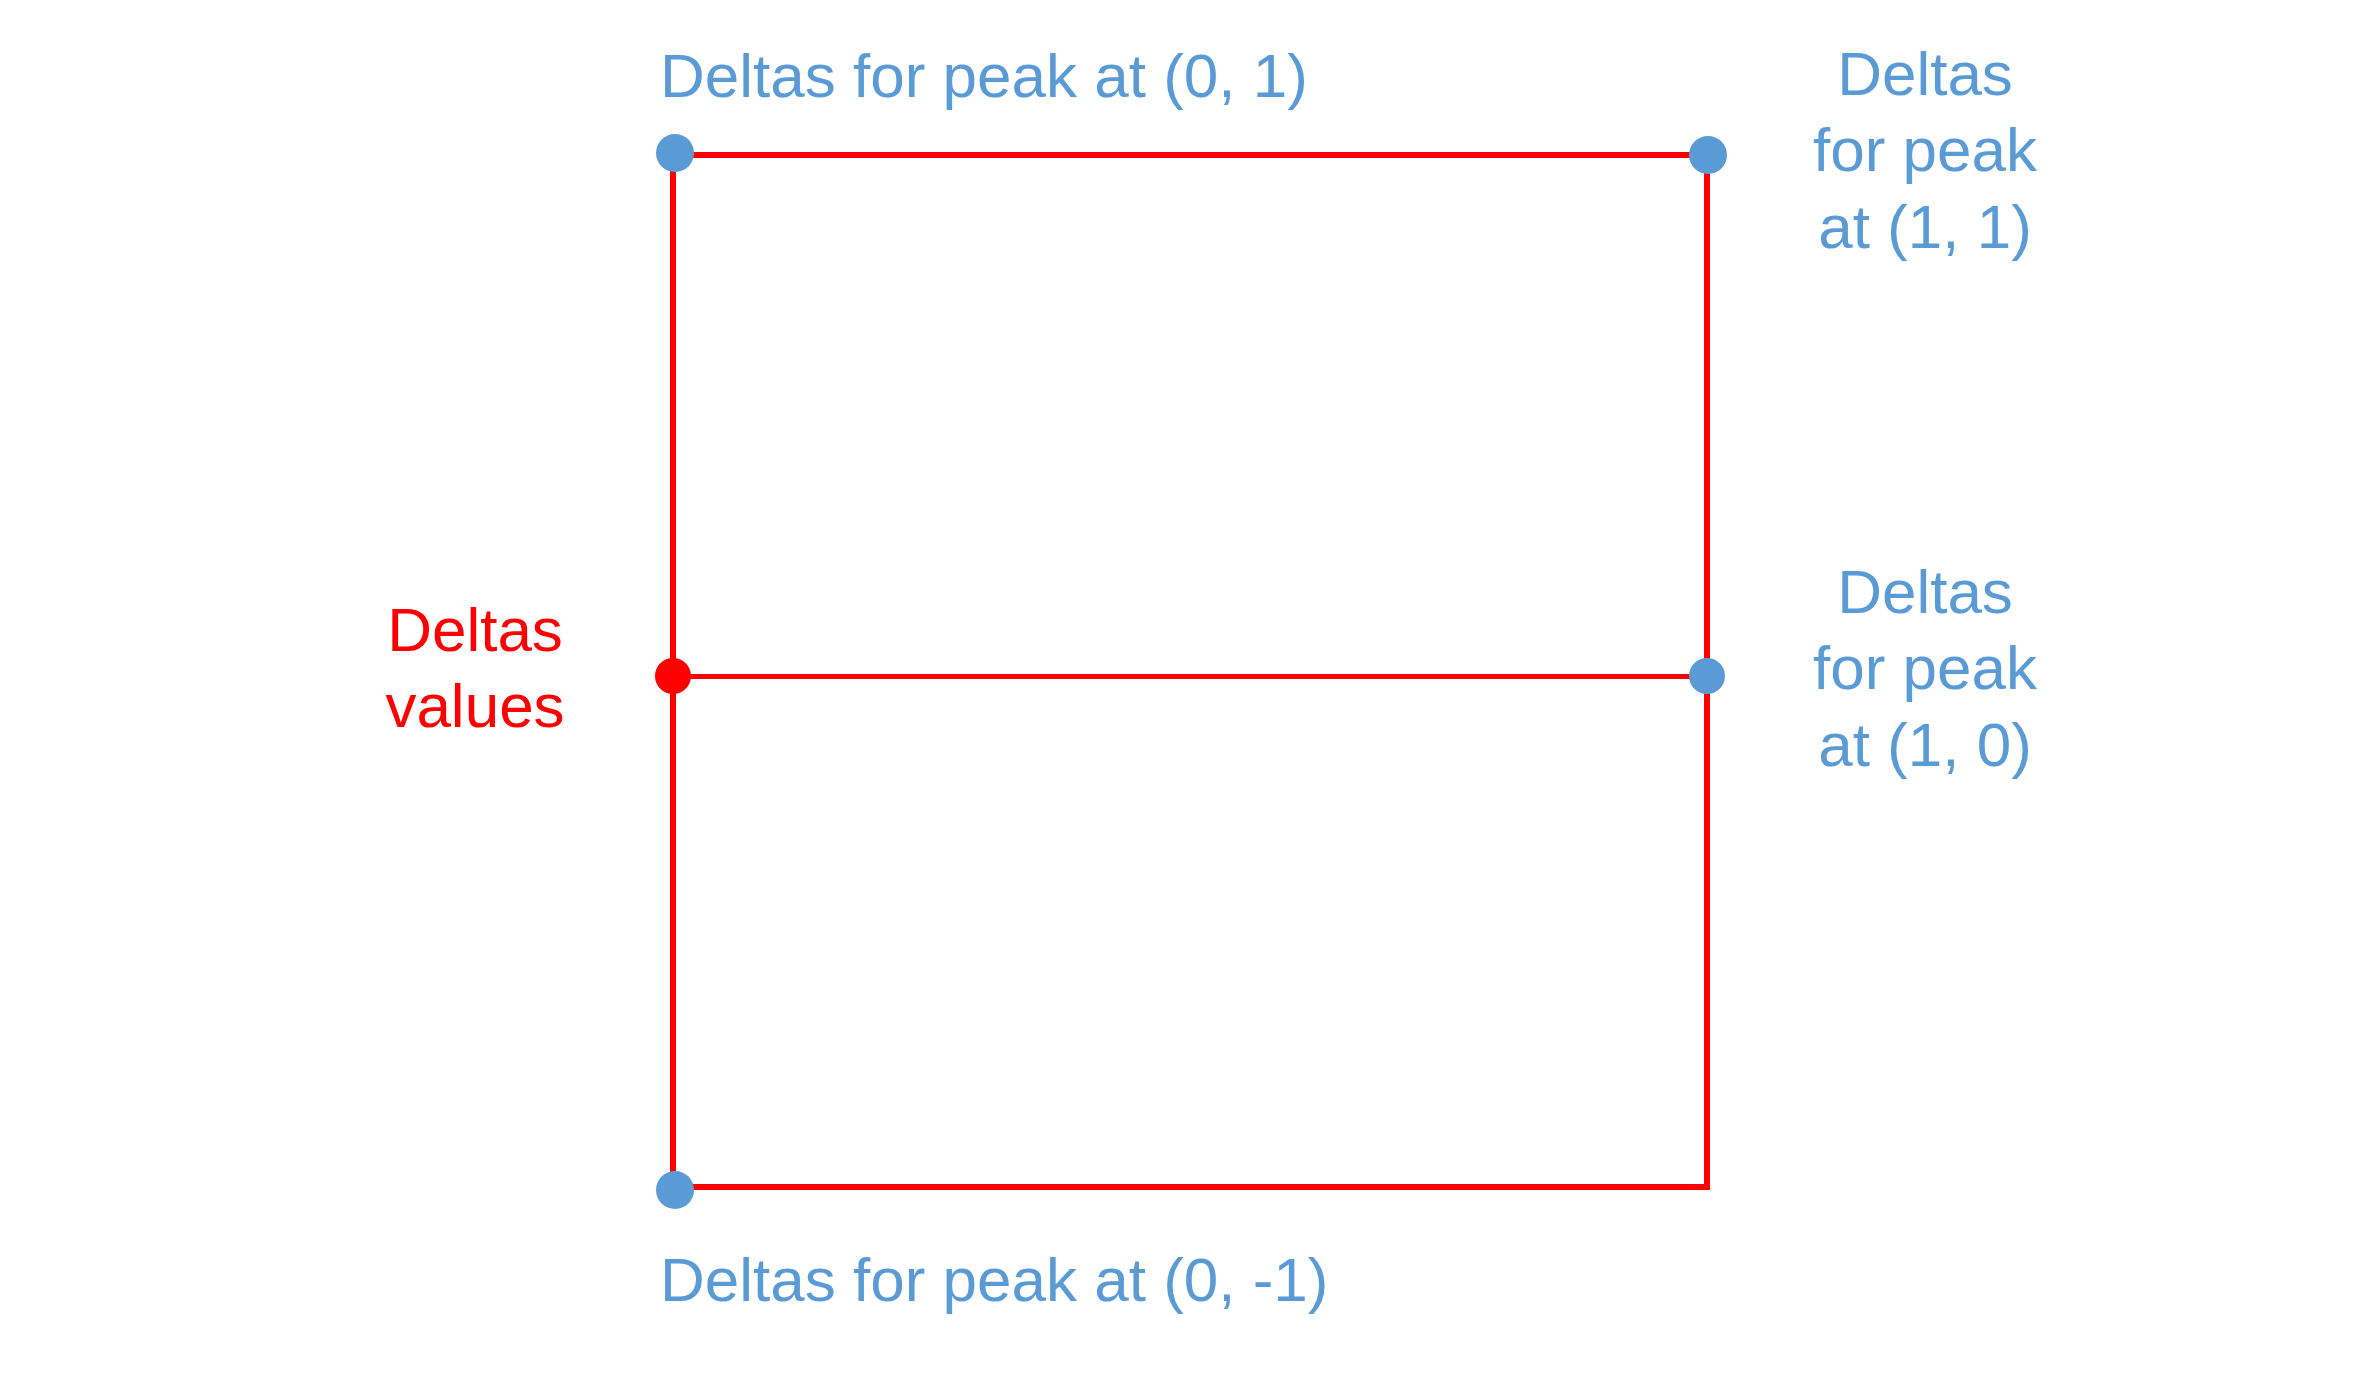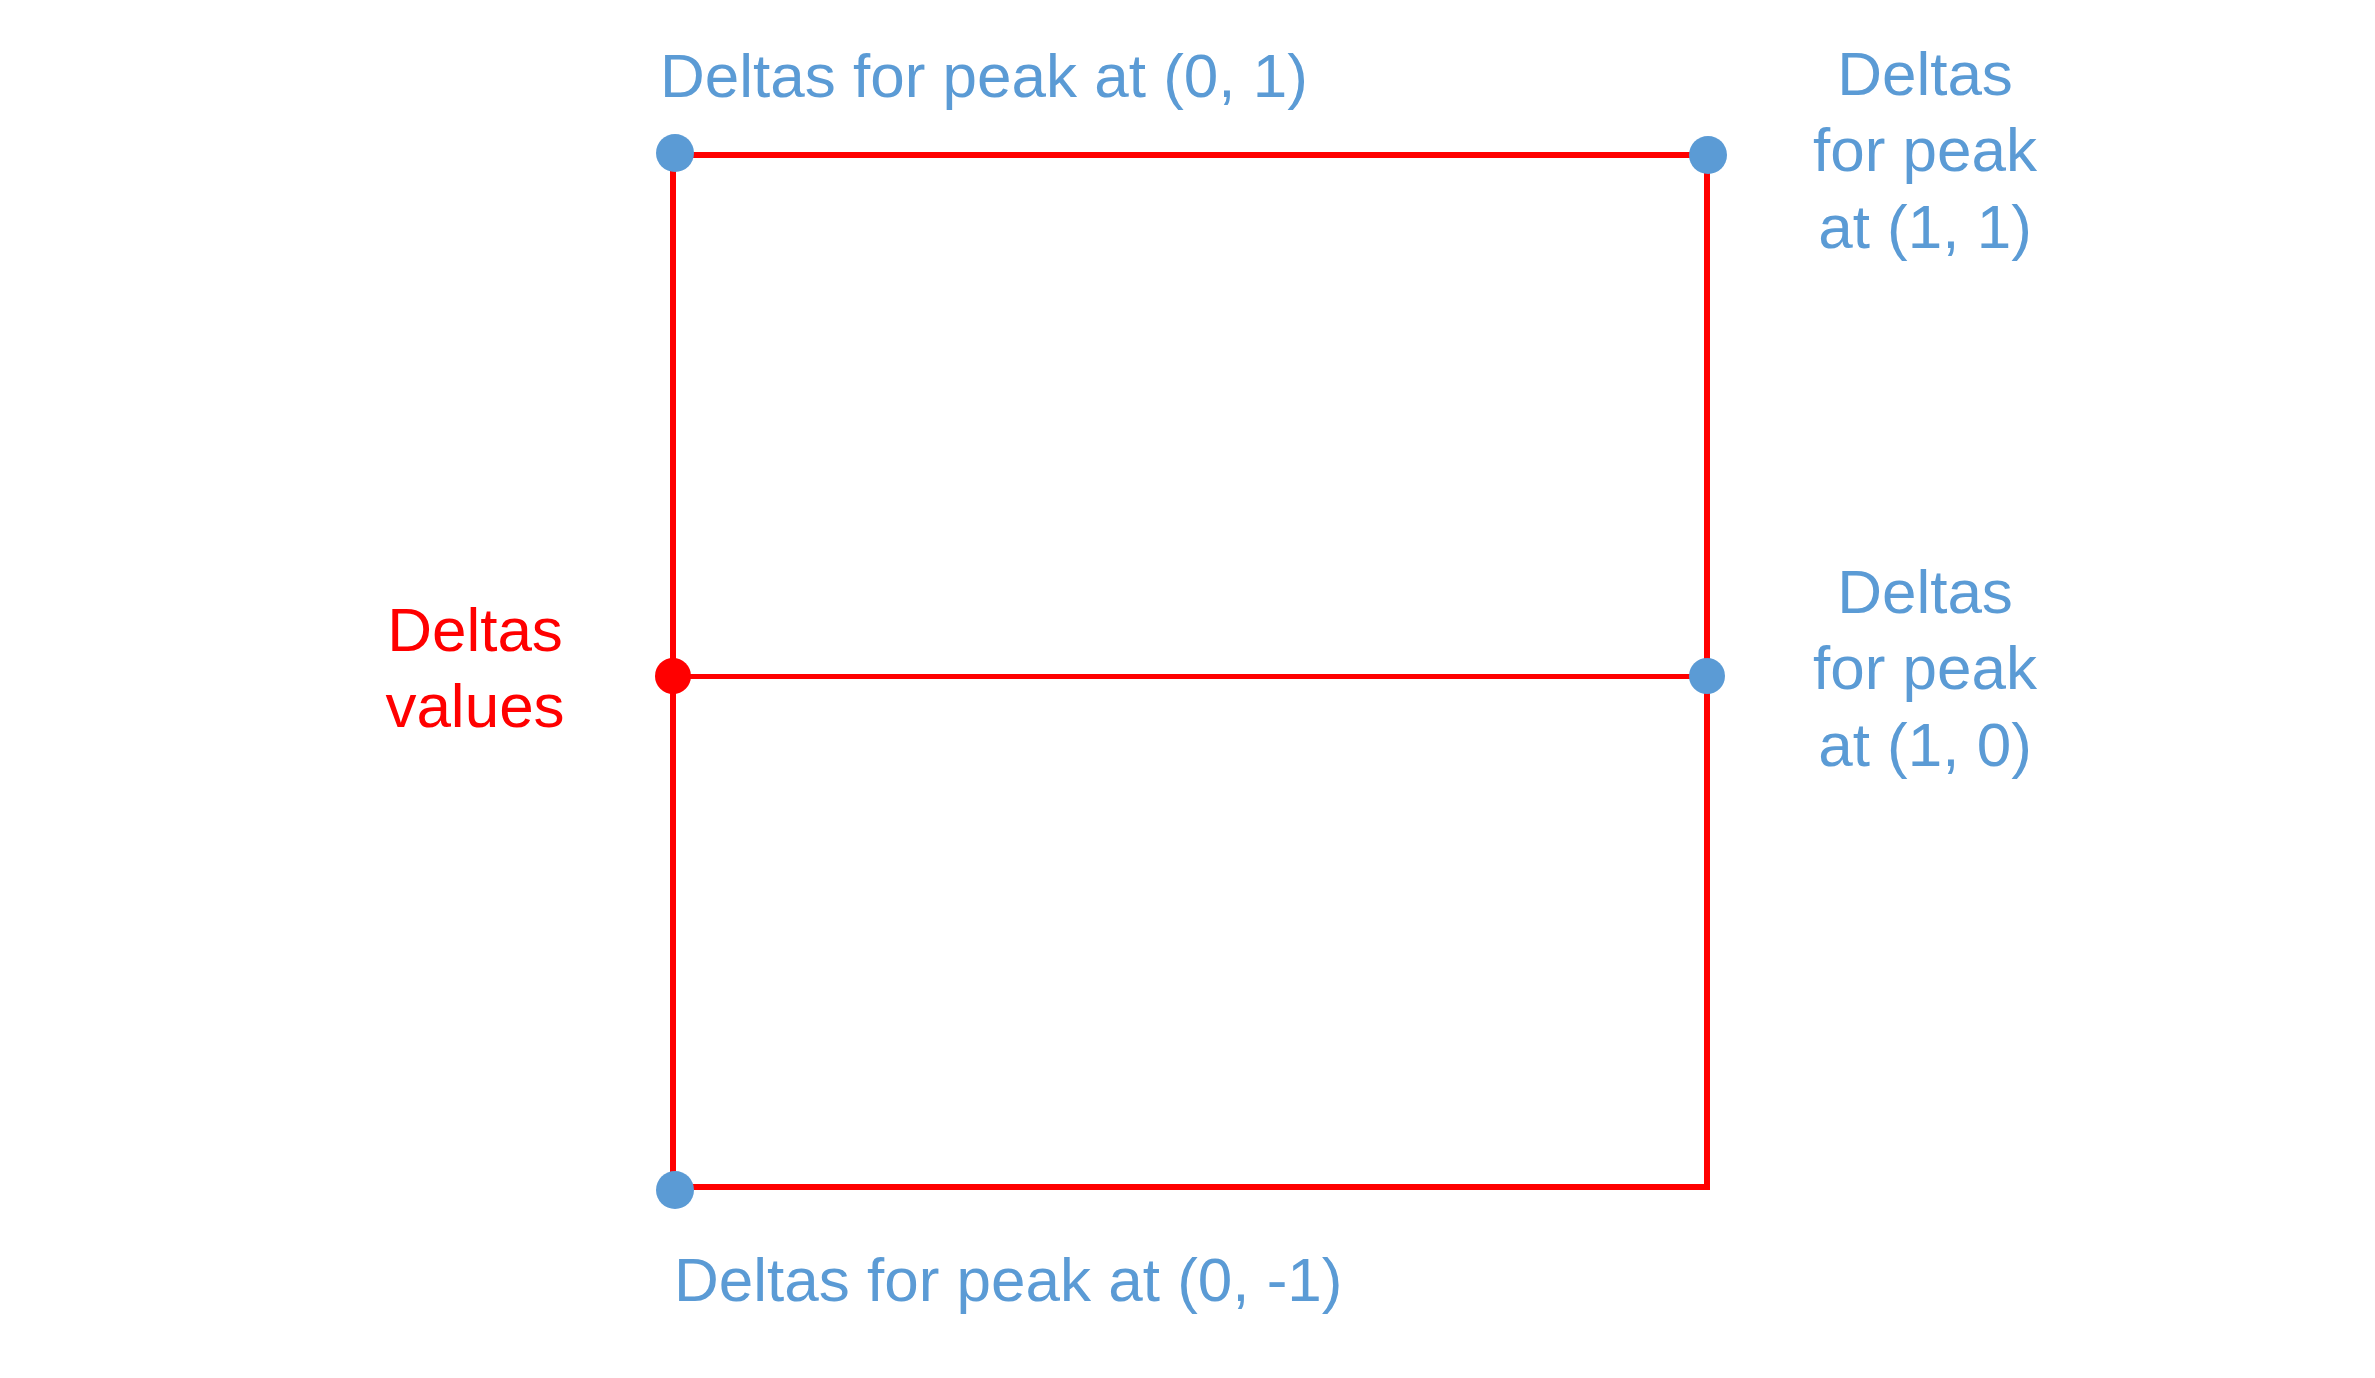--- a/index.html
+++ b/index.html
@@ -74,21 +74,21 @@
     width: 270px;
     text-align: center;
   }
   .label-midright {
     left: 1790px;
     top: 554px;
     width: 270px;
     text-align: center;
   }
   .label-bottom {
-    left: 674px;
+    left: 660px;
     top: 1242px;
     width: 760px;
     text-align: left;
   }
   .label-left {
     left: 330px;
     top: 592px;
     width: 290px;
     text-align: center;
   }

